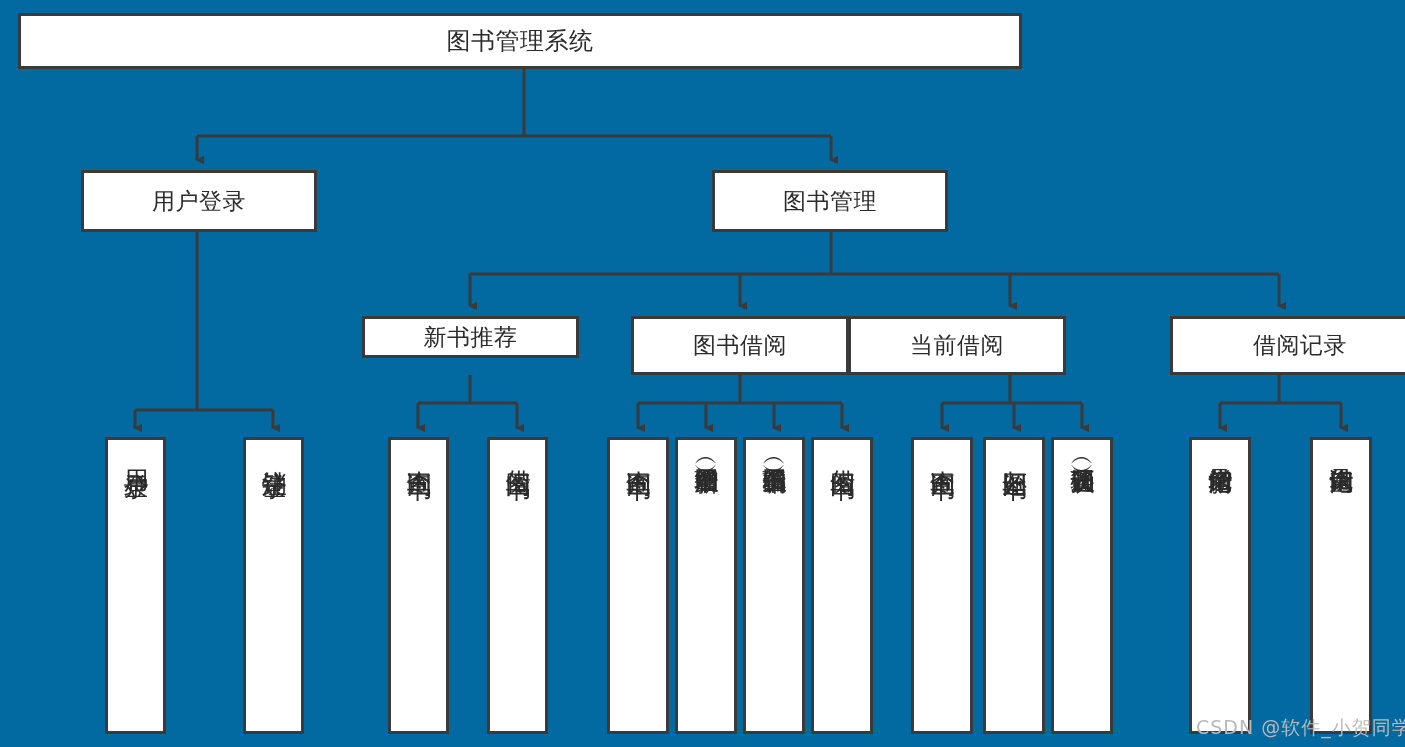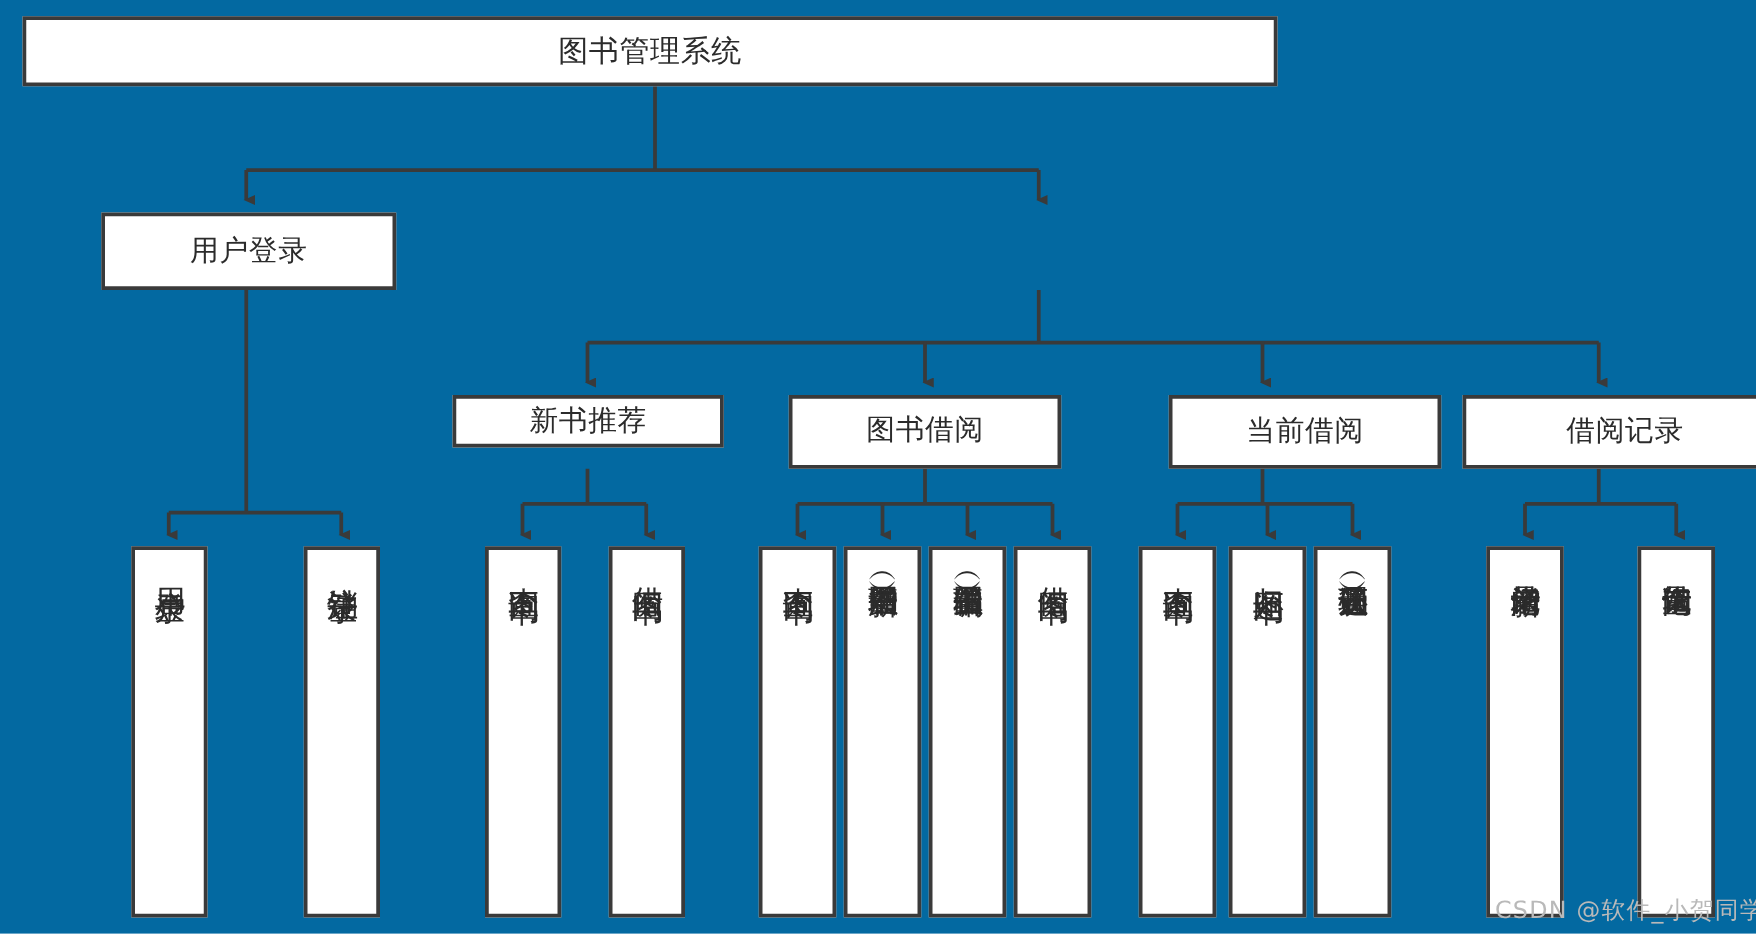--- a/index.html
+++ b/index.html
@@ -132,28 +132,31 @@
     </g>
   </svg>
 
   <div class="node h root" id="n-root" style="left: 18px; top: 13px; width: 1004px; height: 56px;">
     <span class="node-label">图书管理系统</span>
   </div>
 
   <div class="node h" id="n-l2-0" style="left: 81px; top: 170px; width: 236px; height: 62px;">
     <span class="node-label">用户登录</span>
   </div>
+  <div class="node h" id="n-l2-1" style="left: 712px; top: 170px; width: 236px; height: 62px;">
+    <span class="node-label">图书管理</span>
+  </div>
 
   <div class="node h" id="n-l3-0" style="left: 362px; top: 316px; width: 217px; height: 42px;">
     <span class="node-label">新书推荐</span>
   </div>
-  <div class="node h" id="n-l3-1" style="left: 631px; top: 316px; width: 218px; height: 59px; font-family: Liberation Mono, monospace;">
+  <div class="node h" id="n-l3-1" style="left: 631px; top: 316px; width: 218px; height: 59px;">
     <span class="node-label">图书借阅</span>
   </div>
-  <div class="node h" id="n-l3-2" style="left: 935px; top: 316px; width: 218px; height: 59px;">
+  <div class="node h" id="n-l3-2" style="left: 848px; top: 316px; width: 218px; height: 59px;">
     <span class="node-label">当前借阅</span>
   </div>
   <div class="node h" id="n-l3-3" style="left: 1170px; top: 316px; width: 260px; height: 59px;">
     <span class="node-label">借阅记录</span>
   </div>
 
   <div class="node v" id="n-lf-0" style="left: 105px; top: 437px; width: 61px; height: 297px;">
     <span class="node-label">用户登录</span>
   </div>
   <div class="node v" id="n-lf-1" style="left: 243px; top: 437px; width: 61px; height: 297px;">

